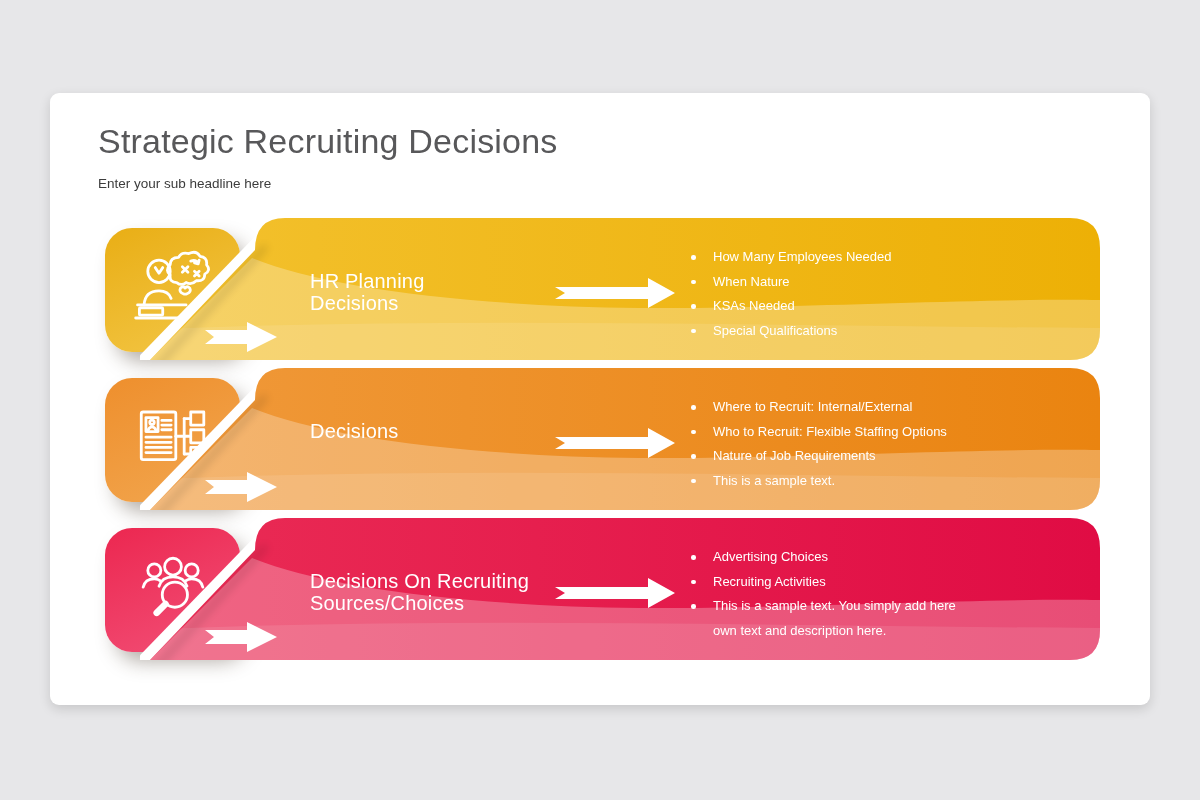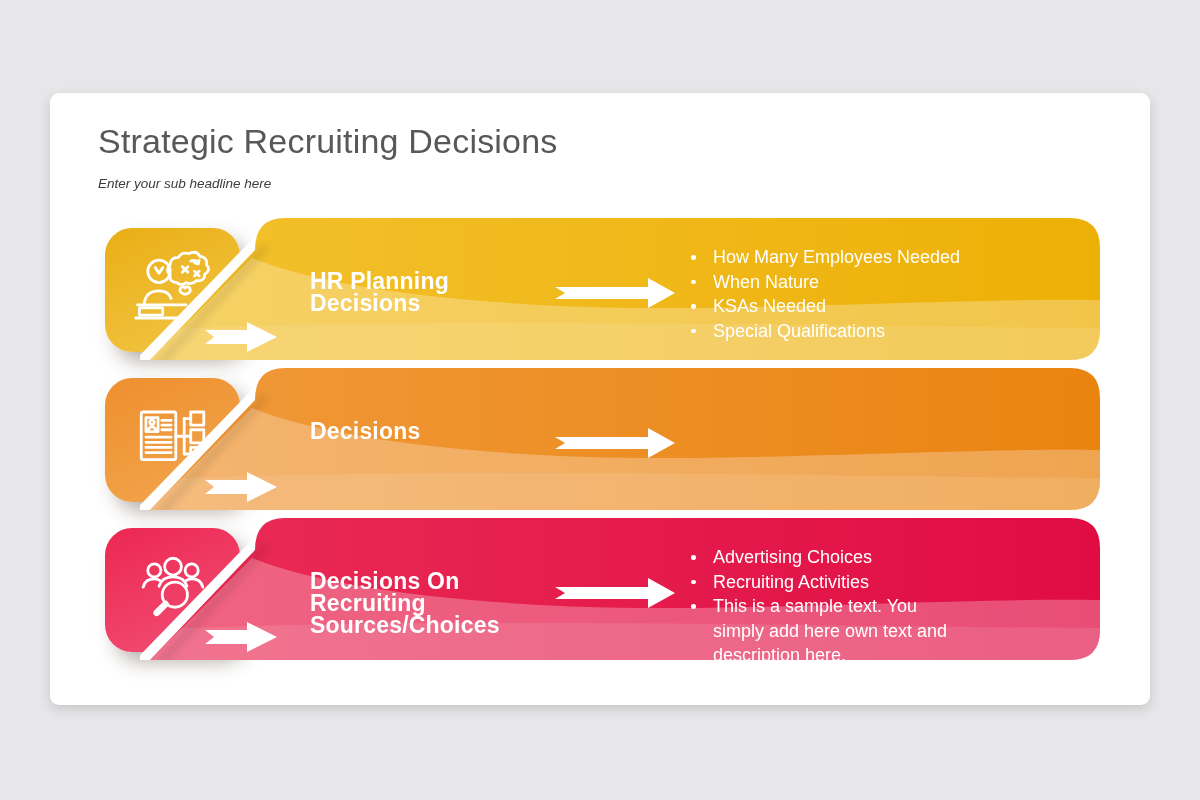--- a/index.html
+++ b/index.html
@@ -10,47 +10,47 @@
            background:var(--background,#E7E7E9); overflow:hidden; }
 
   .card { position:absolute; left:50px; top:93px; width:1100px; height:612px;
           background:var(--card,#FFFFFF); border-radius:9px;
           box-shadow:0 4px 12px rgba(0,0,0,0.14); }
 
   .slide-title { position:absolute; left:48px; top:29px;
                  font-size:34px; font-weight:400; letter-spacing:0.2px;
                  color:var(--title-text,#58585A); }
   .slide-sub   { position:absolute; left:48px; top:83px;
-                 font-size:13.5px; color:var(--subtitle-text,#3C3C3C);font-style:italic; }
+                 font-size:13.5px; color:var(--subtitle-text,#3C3C3C); }
 
   .row { position:absolute; left:0; width:1100px; height:142px; }
   .row-0 { top:125px; } .row-1 { top:275px; } .row-2 { top:425px; }
 
   .icon-box { position:absolute; left:55px; top:10px; width:135px; height:124px;
               border-radius:27px;
               background:linear-gradient(155deg, var(--box-from), var(--box-to));
               box-shadow:9px 11px 20px -2px rgba(60,45,30,0.40);
               display:flex; align-items:center; justify-content:center; }
   .icon-box svg { width:84px; height:84px; }
 
   .bar { position:absolute; left:90px; top:0; width:960px; height:142px; display:block; }
 
   .small-arrow { position:absolute; left:155px; top:104px; width:72px; height:30px; }
   .long-arrow  { position:absolute; left:505px; top:60px;  width:120px; height:30px; }
   .small-arrow svg, .long-arrow svg { display:block; width:100%; height:100%; }
 
   .bar-title { position:absolute; left:260px; top:52px; width:230px;
-               font-size:23px; font-weight:bold; line-height:22px;
+               font-size:20px; font-weight:normal; line-height:22px;
                letter-spacing:0.2px; color:var(--content-text,#FFFFFF); }
   .bar-title span { display:block; }
 
   .bullets { position:absolute; left:640px; top:27px; width:272px; list-style:none;
              color:var(--content-text,#FFFFFF); }
   .bullets li { position:relative; padding-left:23px;
-                font-size:18px; line-height:24.5px; }
+                font-size:13px; line-height:24.5px; }
   .bullets li::before { content:""; position:absolute; left:1px; top:10px;
                         width:4.5px; height:4.5px; border-radius:50%;
                         background:var(--content-text,#FFFFFF); }
 
   .glyph { fill:none; stroke:#FFFFFF; stroke-width:3;
            stroke-linecap:round; stroke-linejoin:round; }
 </style>
 </head>
 <body style="--background: #E7E7E9; --card: #FFFFFF; --title-text: #58585A; --subtitle-text: #3C3C3C; --content-text: #FFFFFF;">
 
@@ -173,20 +173,26 @@
       <div class="bar-title">
         <span>Decisions</span>
       </div>
 
       <div class="long-arrow">
         <svg viewBox="0 0 120 30">
             <polygon fill="#FFFFFF" points="0,9 93,9 93,0 120,15 93,30 93,21 0,21 10,15"></polygon>
           </svg>
       </div>
 
+      <ul class="bullets">
+        <li>Where to Recruit: Internal/External</li>
+        <li>Who to Recruit: Flexible Staffing Options</li>
+        <li>Nature of Job Requirements</li>
+        <li>This is a sample text.</li>
+      </ul>
     </section>
 
     <section class="row row-2" style="--bar-from: #EA2C55; --bar-to: #E00C44; --box-from: #EC2750; --box-to: #F25178;">
       <div class="icon-box">
         <svg viewBox="0 0 90 90" class="glyph">
           <circle cx="45" cy="20" r="9"></circle>
           <path d="M30 41 q3 -10 15 -10 q12 0 15 10"></path>
           <circle cx="25" cy="24" r="7"></circle>
           <path d="M13 42 q2 -9 12 -9 q4 0 7 2.5"></path>
           <circle cx="65" cy="24" r="7"></circle>

